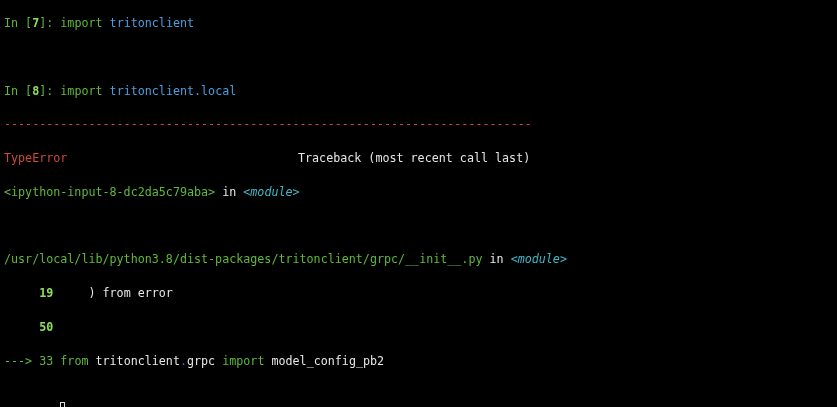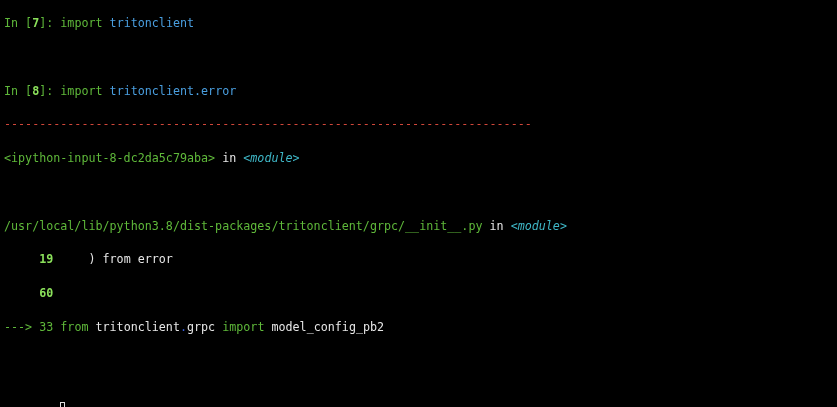--- a/index.html
+++ b/index.html
@@ -21,27 +21,28 @@
     position:absolute; left:60px; top:402px; width:5px; height:7px;
     border:1px solid #ddd; box-sizing:border-box;
   }
 </style>
 </head>
 <body>
 
 <div class="term">
 <div class="line"><span class="green">In [</span><span class="bgreen">7</span><span class="green">]: </span><span class="green">import</span> <span class="blue">tritonclient</span></div>
 <div class="line"></div>
-<div class="line"><span class="green">In [</span><span class="bgreen">8</span><span class="green">]: </span><span class="green">import</span> <span class="blue">tritonclient.error</span></div>
+<div class="line"><span class="green">In [</span><span class="bgreen">8</span><span class="green">]: </span><span class="green">import</span> <span class="blue">tritonclient.local</span></div>
 <div class="line red">---------------------------------------------------------------------------</div>
+<div class="line"><span class="red">TypeError</span><span style="position:absolute;left:294px">Traceback (most recent call last)</span></div>
 <div class="line"><span class="green">&lt;ipython-input-8-dc2da5c79aba&gt;</span><span> in </span><span class="cyan">&lt;module&gt;</span></div>
 <div class="line"></div>
 <div class="line"><span class="green">/usr/local/lib/python3.8/dist-packages/tritonclient/grpc/__init__.py</span><span> in </span><span class="cyan">&lt;module&gt;</span></div>
 <div class="line"><span>     </span><span class="bgreen">19</span><span>     ) from error</span></div>
-<div class="line"><span>     </span><span class="bgreen">60</span></div>
+<div class="line"><span>     </span><span class="bgreen">50</span></div>
 <div class="line"><span class="green">---&gt; </span><span class="green">33</span> <span class="green">from</span><span> tritonclient</span><span class="dot">.</span><span>grpc</span> <span class="green">import</span><span> model_config_pb2</span></div>
 
 
 
 
 
 
 
 
 

